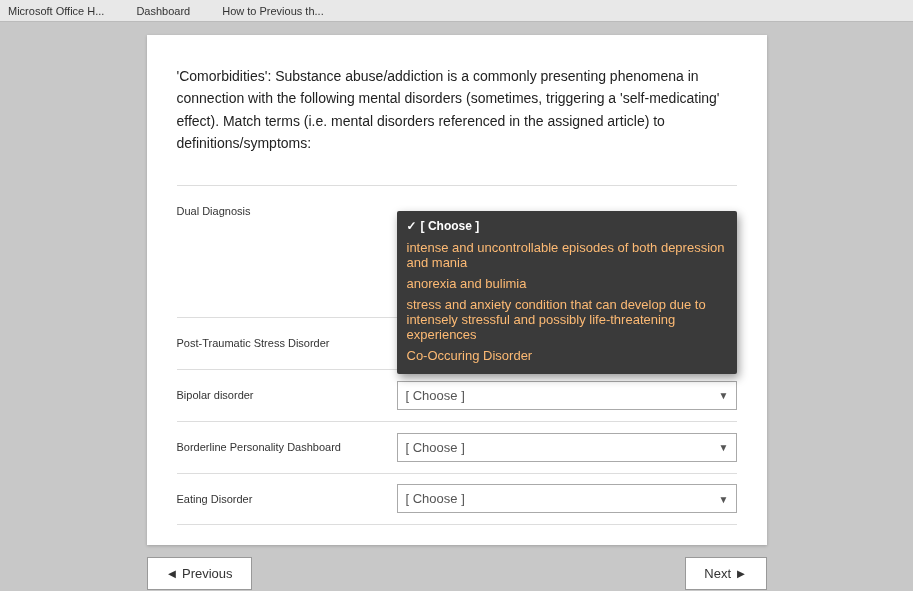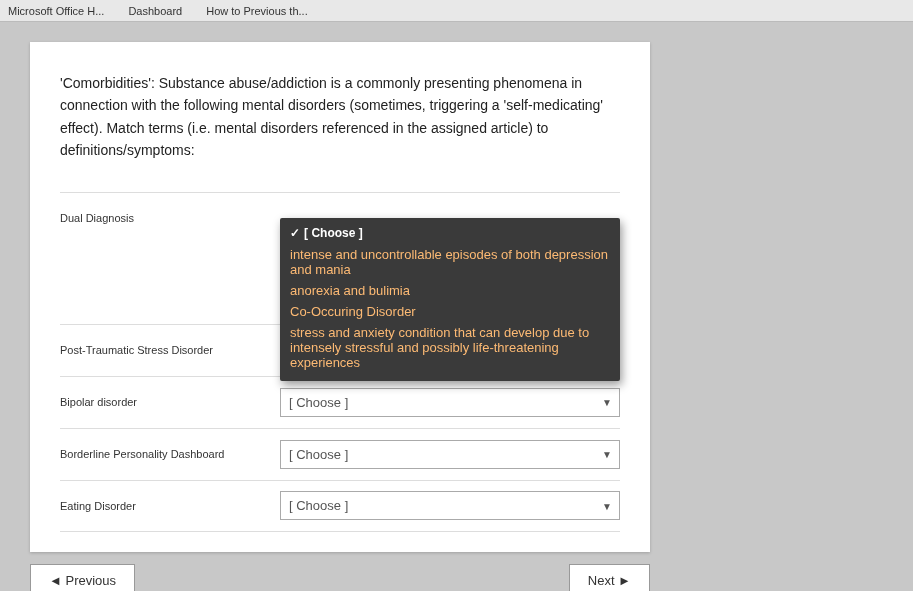--- a/index.html
+++ b/index.html
@@ -14,31 +14,32 @@
     }
 
     .top-bar {
       height: 22px;
       background: #e8e8e8;
       display: flex;
       align-items: center;
       padding: 0 8px;
       font-size: 11px;
       color: #333;
-      gap: 24px;
+      gap: 32px;
       border-bottom: 1px solid #bbb;
     }
 
     .top-bar-item {
       color: #333;
     }
 
     .main-container {
       display: flex;
-      padding: 20px 30px;
+      justify-content: center;
+      padding: 13px 30px;
       height: calc(591px - 22px);
     }
 
     .content-card {
       background: #fff;
       width: 620px;
       padding: 30px 30px 20px 30px;
       position: relative;
       box-shadow: 0 1px 3px rgba(0,0,0,0.2);
     }
@@ -197,22 +198,22 @@
         <div class="match-row row-wrapper dual-diagnosis-row">
           <div class="match-label">Dual Diagnosis</div>
           <div class="match-select-wrapper">
             <div class="dropdown-open">
               <div class="dropdown-header">
                 <span class="dropdown-check">✓</span>
                 <span>[ Choose ]</span>
               </div>
               <div class="dropdown-item">intense and uncontrollable episodes of both depression and mania</div>
               <div class="dropdown-item">anorexia and bulimia</div>
+              <div class="dropdown-item">stress and anxiety condition that can develop due to intensely stressful and possibly life-threatening experiences</div>
               <div class="dropdown-item">Co-Occuring Disorder</div>
-              <div class="dropdown-item">stress and anxiety condition that can develop due to intensely stressful and possibly life-threatening experiences</div>
             </div>
           </div>
         </div>
 
         <div class="match-row row-wrapper" style="margin-top: 80px;">
           <div class="match-label">Post-Traumatic Stress Disorder</div>
           <div class="match-select-wrapper">
             <select class="match-select">
               <option>[ Choose ]</option>
             </select>

